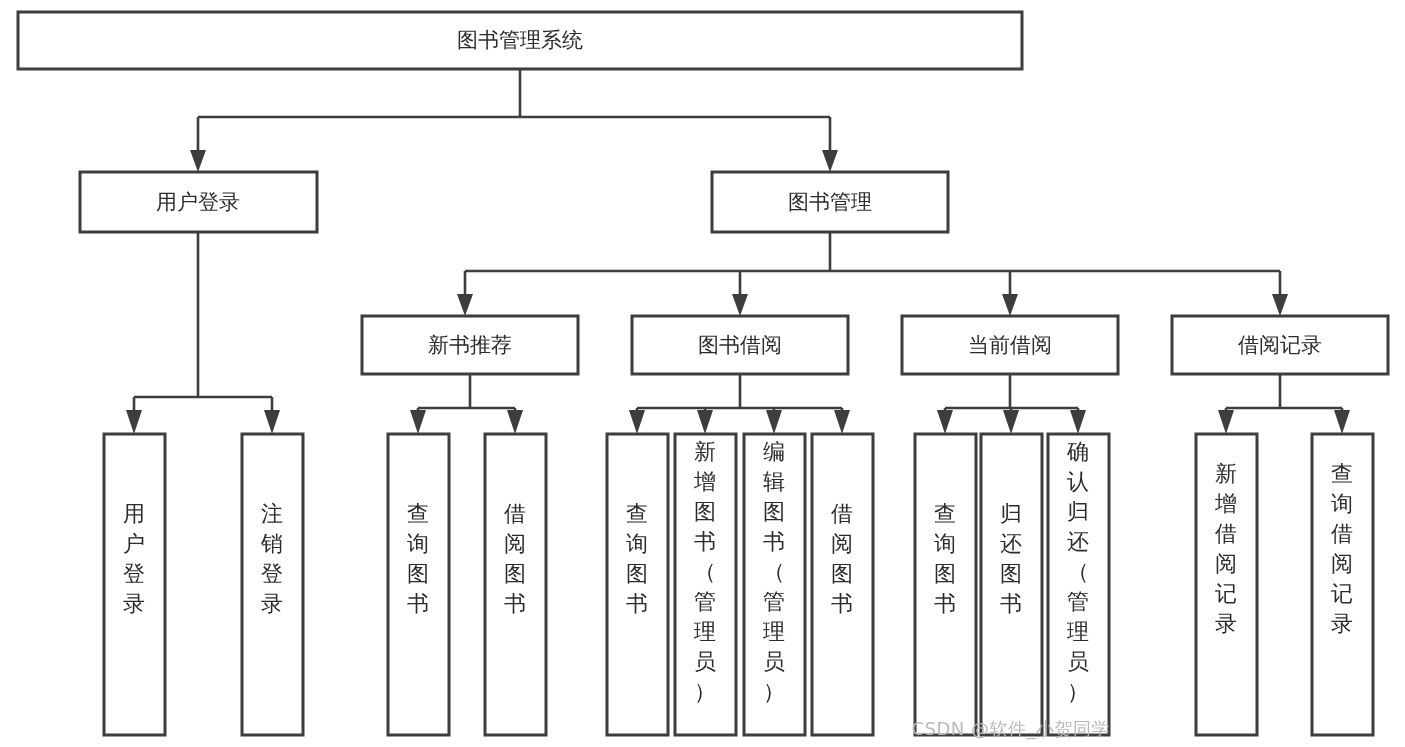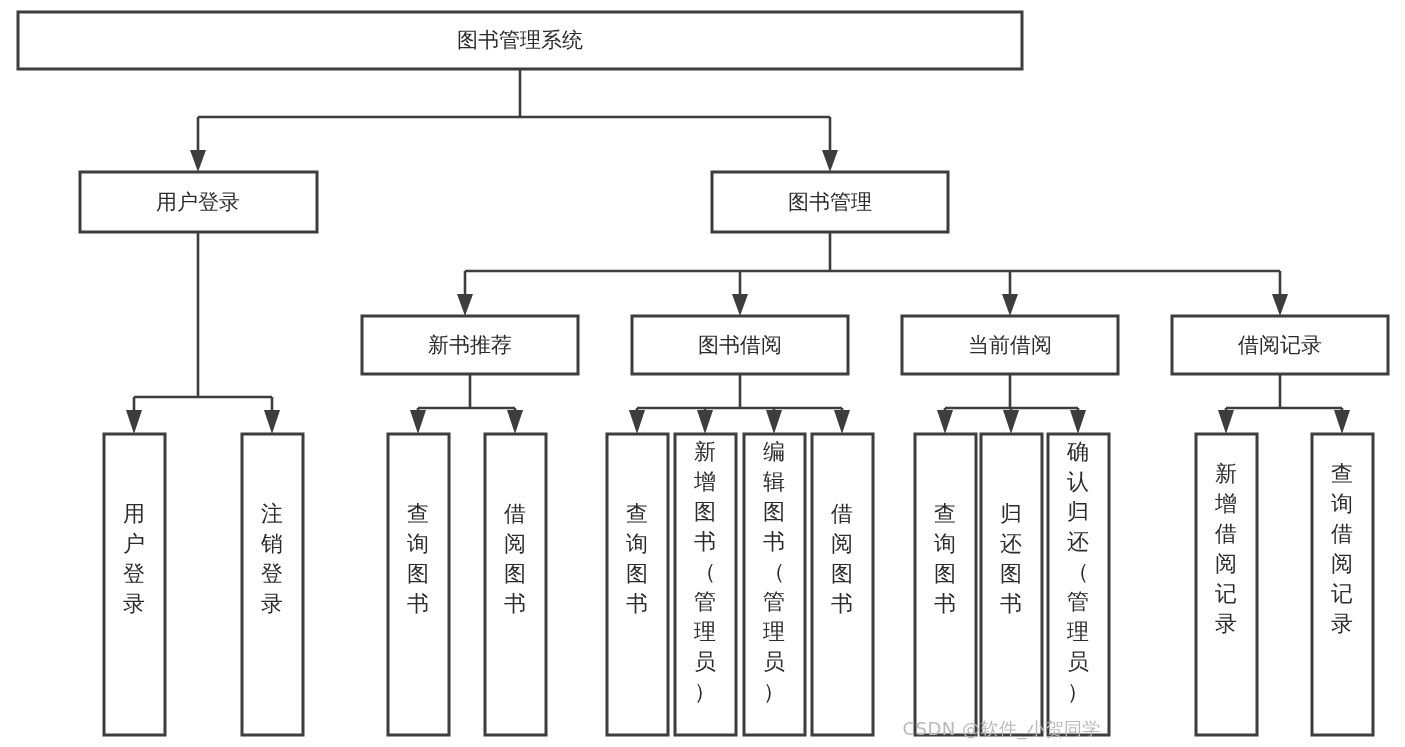--- a/index.html
+++ b/index.html
@@ -49,21 +49,21 @@
     dominant-baseline: middle;
   }
   .node-label-v {
     font-family: "DejaVu Sans", "Liberation Sans", sans-serif;
     font-size: 22px;
     fill: #2b2b2b;
     text-anchor: middle;
   }
   .watermark {
     position: absolute;
-    right: 21px;
+    right: 12px;
     bottom: 6px;
     font-family: "DejaVu Sans", "Liberation Sans", sans-serif;
     font-size: 18px;
     color: #b9b9b9;
     letter-spacing: 0.5px;
     white-space: nowrap;
     pointer-events: none;
   }
 </style>
 </head>

